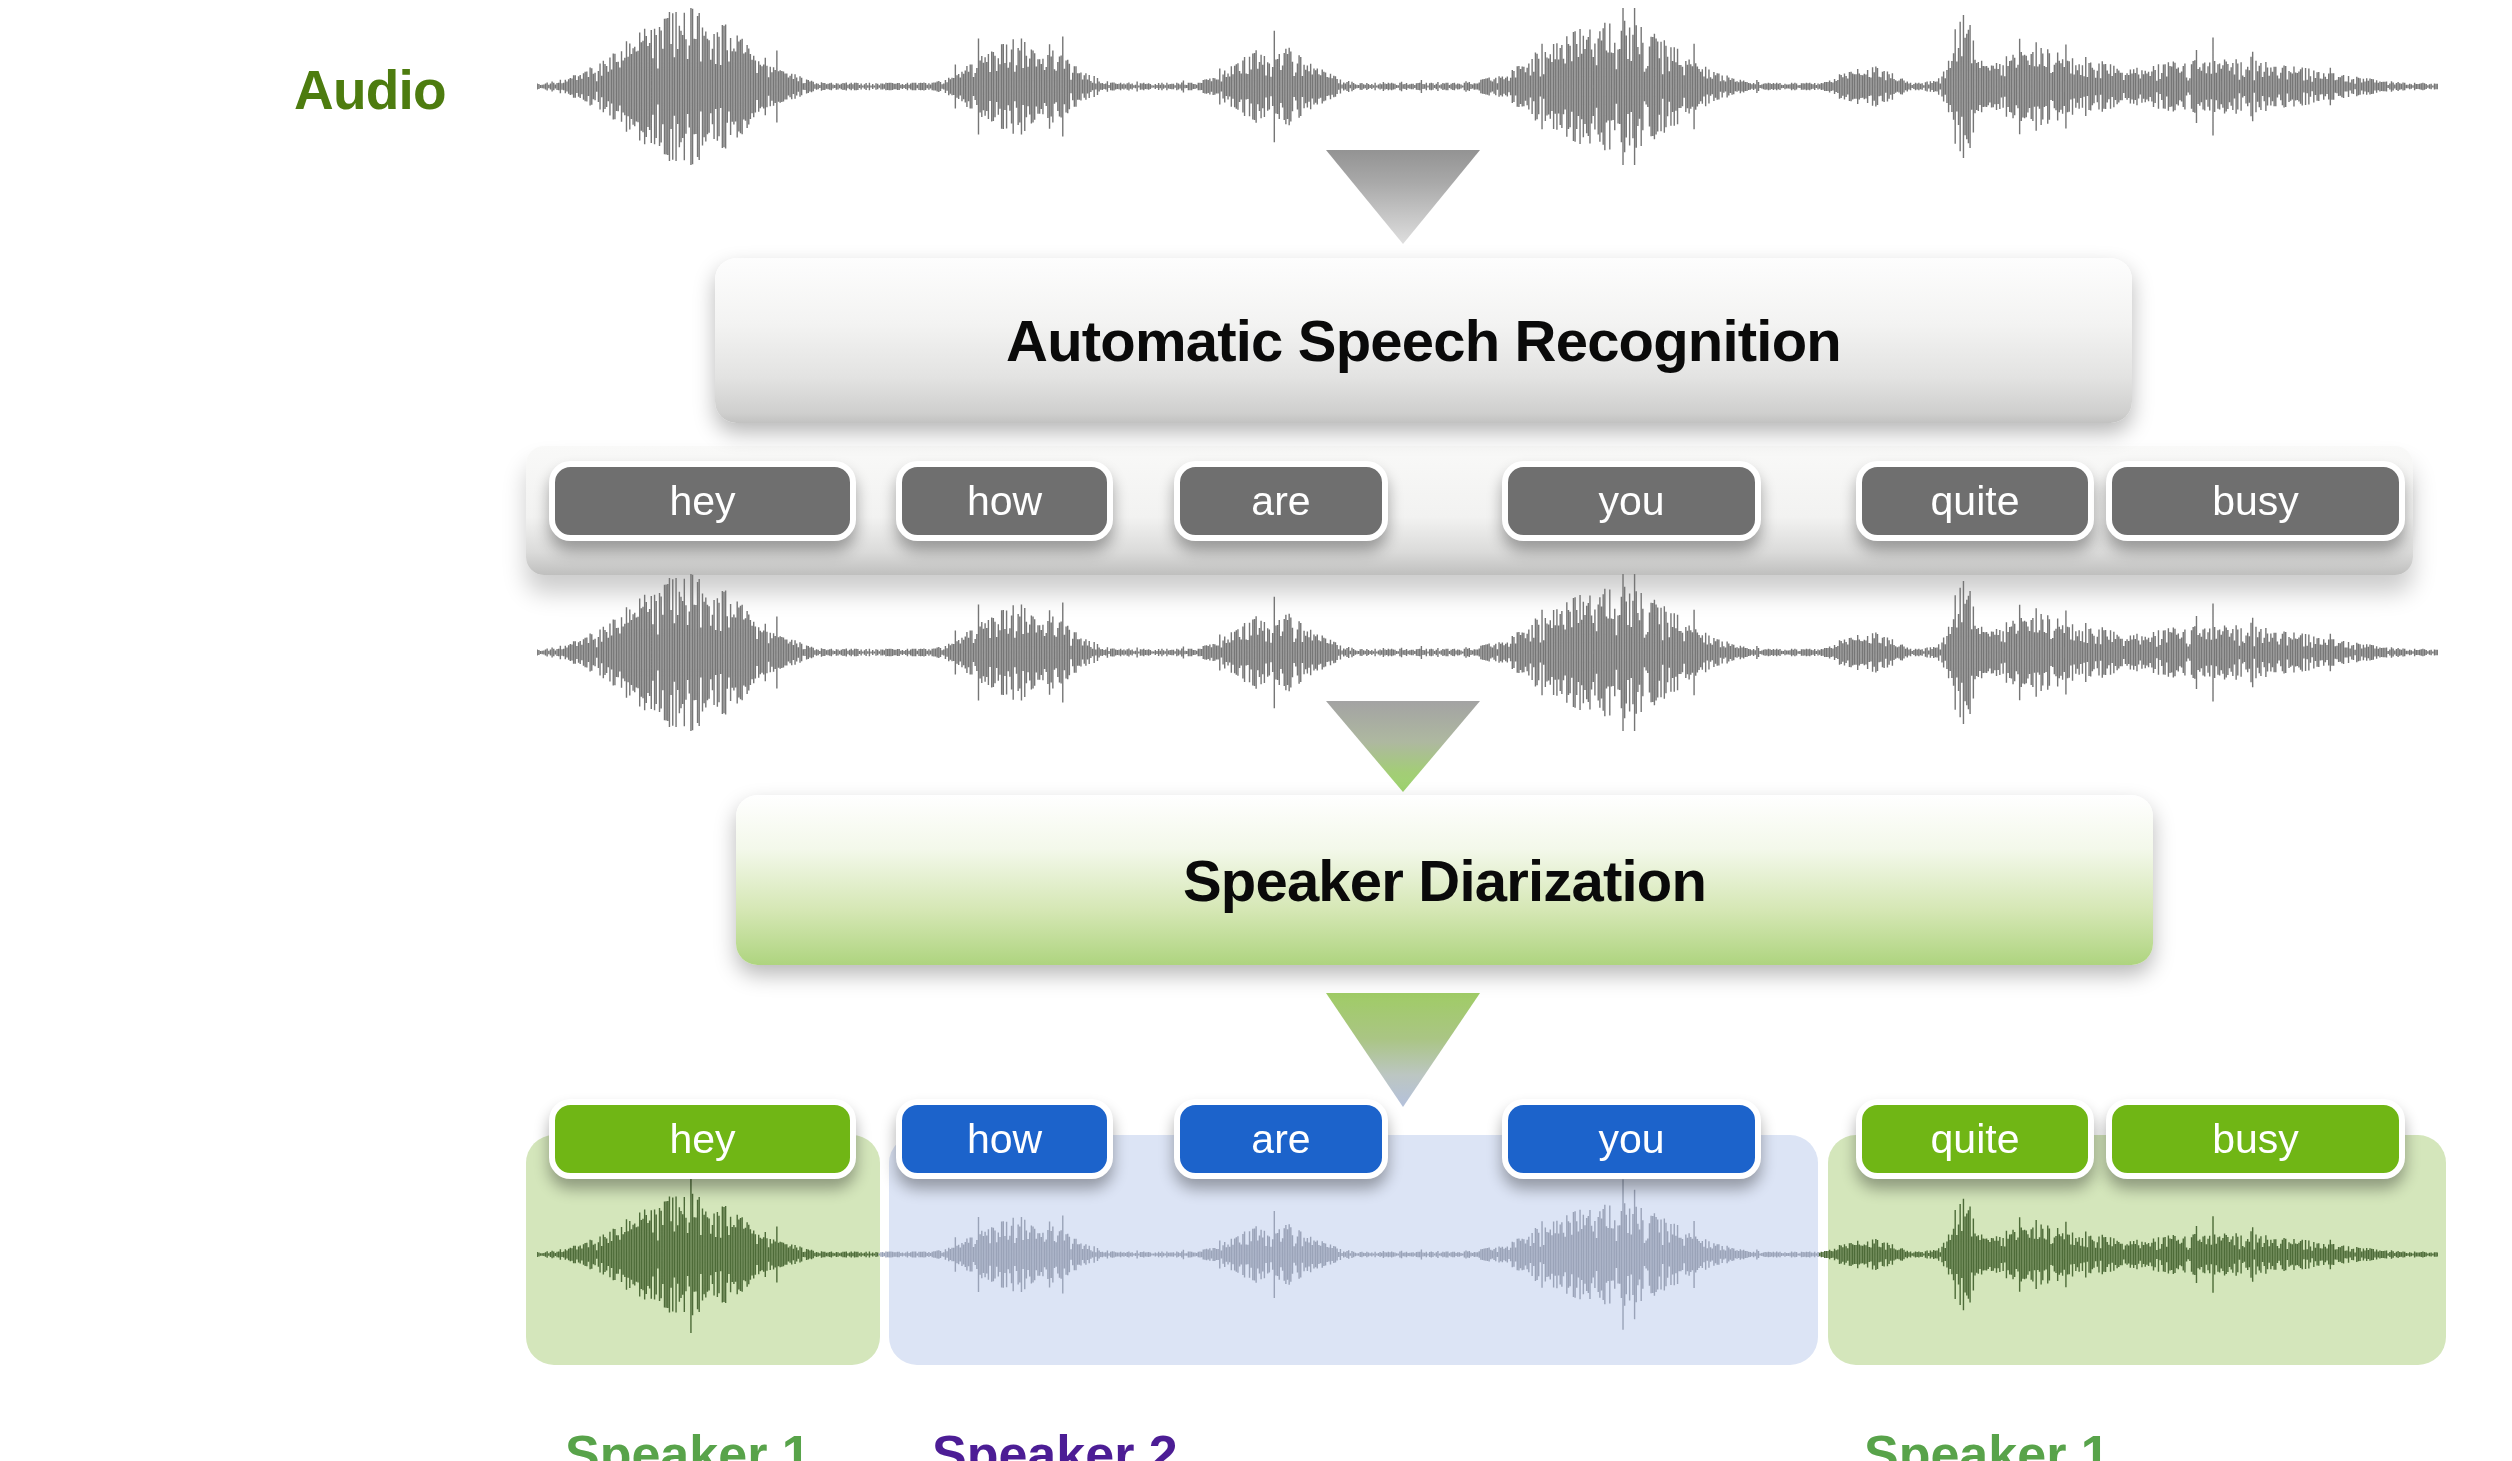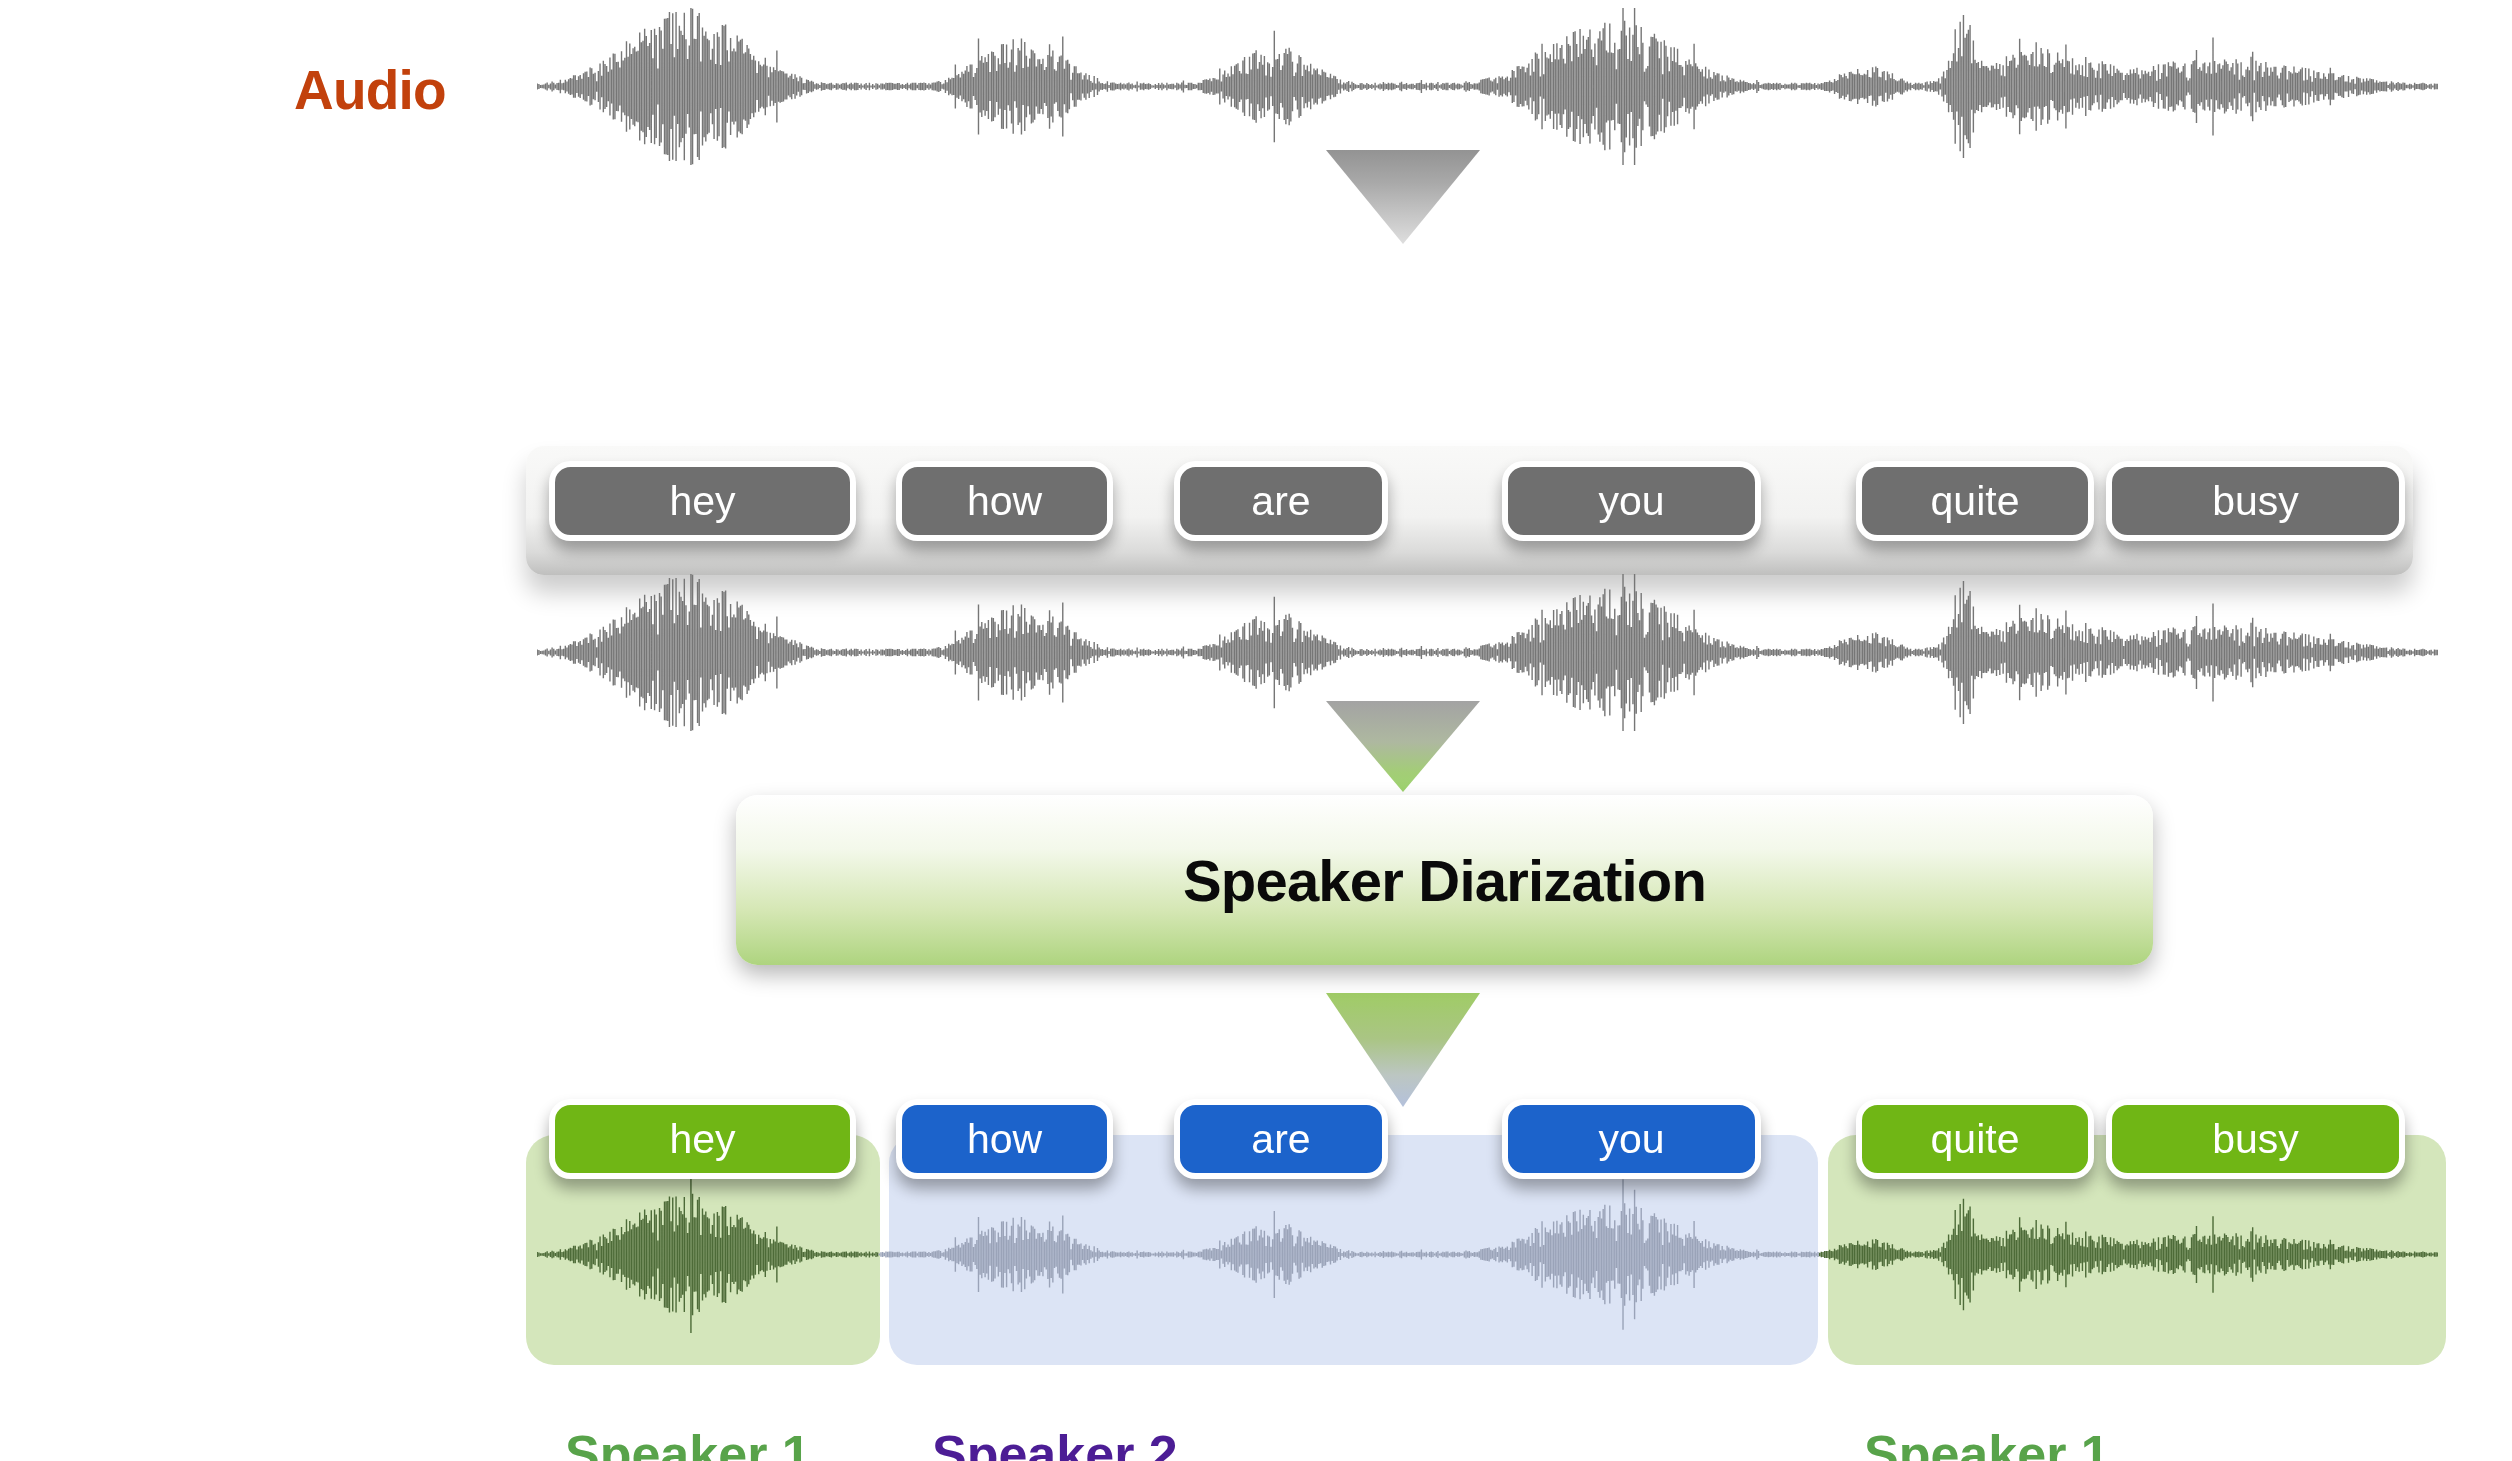--- a/index.html
+++ b/index.html
@@ -1,21 +1,21 @@
 <!DOCTYPE html>
 <html style="font-size:13.2px"><head>
 <meta charset="utf-8">
 <style>
   html,body{margin:0;padding:0;background:#ffffff;}
   .canvas{
     position:relative;width:2512px;height:1461px;background:#ffffff;overflow:hidden;
     font-family:"Liberation Sans","DejaVu Sans",sans-serif;
   }
   .side-label{
-    position:absolute;font-weight:700;font-size:55px;color:#c2410c;
+    position:absolute;font-weight:700;font-size:55px;color:#4d7c0f;
     letter-spacing:-0.8px;white-space:nowrap;
   }
   .wave{position:absolute;z-index:2;}
   .arrow{position:absolute;clip-path:polygon(0 0,100% 0,50% 100%);z-index:1;}
   #arrow-1{left:1326px;top:150px;width:154px;height:94px;
     background:linear-gradient(180deg,#939393 0%,#a9a9a9 35%,#c6c6c6 70%,#dedede 100%);}
   #arrow-2{left:1326px;top:701px;width:154px;height:91px;
     background:linear-gradient(180deg,#a3a3a3 0%,#aeb8a0 45%,#a3cd77 78%,#9ed46e 100%);}
   #arrow-3{left:1326px;top:993px;width:154px;height:114px;
     background:linear-gradient(180deg,#a0cc66 0%,#aac584 40%,#bcc6c2 72%,#b4c1dc 100%);}
@@ -51,20 +51,23 @@
 <div class="canvas">
 
   <div class="side-label" style="left:294px;top:58px;">Audio</div>
 
   <svg id="wave-audio" class="wave" style="left:537px;top:8.3px;" width="1901" height="157" viewBox="0 0 2300 190">
       <path d="M0 91.3V98.7M2 91.9V98.1M4 93.1V96.9M6 93.0V97.0M8 92.6V97.4M10 91.5V98.5M12 90.1V99.9M14 93.0V97.0M16 91.3V98.7M18 89.1V100.9M20 90.5V99.5M22 92.6V97.4M24 90.8V99.2M26 90.6V99.4M28 86.8V103.2M30 91.0V99.0M32 90.4V99.6M34 86.8V103.2M36 88.8V101.2M38 86.1V103.9M40 84.6V105.4M42 85.3V104.7M44 81.5V108.5M46 81.3V108.7M48 87.1V102.9M50 82.6V107.4M52 81.1V108.9M54 85.7V104.3M56 79.0V111.0M58 77.2V112.8M60 76.7V113.3M62 83.5V106.5M64 72.0V118.0M66 72.9V117.1M68 79.7V110.3M70 78.5V111.5M72 88.6V101.4M74 76.2V113.8M76 67.1V122.9M78 82.0V108.0M80 63.9V126.1M82 67.7V122.3M84 70.1V119.9M86 77.2V112.8M88 59.9V130.1M90 74.3V115.7M92 55.0V135.0M94 55.4V134.6M96 65.2V124.8M98 65.0V125.0M100 71.9V118.1M102 52.2V137.8M104 63.5V126.5M106 60.2V129.8M108 40.2V149.8M110 59.0V131.0M112 43.0V147.0M114 55.6V134.4M116 48.7V141.3M118 47.0V143.0M120 52.5V137.5M122 51.6V138.4M124 29.8V160.2M126 41.6V148.4M128 39.6V150.4M130 25.0V165.0M132 33.8V156.2M134 46.1V143.9M136 42.3V147.7M138 26.6V163.4M140 60.9V129.1M142 25.2V164.8M144 32.8V157.2M146 73.2V116.8M148 23.0V167.0M150 27.3V162.7M152 49.3V140.7M154 12.9V177.1M156 12.6V177.4M158 12.1V177.9M160 4.8V185.2M162 43.6V146.4M164 6.4V183.6M166 59.5V130.5M168 4.8V185.2M170 49.6V140.4M172 21.5V168.5M174 27.4V162.6M176 32.6V157.4M178 5.8V184.2M180 37.8V152.2M182 61.7V128.3M184 45.3V144.7M186 -33.2V223.2M188 0.8V189.2M190 37.3V152.7M192 37.4V152.6M194 9.8V180.2M196 5.9V184.1M198 64.8V125.2M200 23.6V166.4M202 33.5V156.5M204 28.5V161.5M206 37.2V152.8M208 39.0V151.0M210 62.6V127.4M212 49.2V140.8M214 31.5V158.5M216 67.8V122.2M218 29.2V160.8M220 34.7V155.3M222 69.1V120.9M224 20.5V169.5M226 21.4V168.6M228 19.9V170.1M230 51.0V139.0M232 64.7V125.3M234 36.3V153.7M236 52.2V137.8M238 49.1V140.9M240 52.7V137.3M242 33.3V156.7M244 40.5V149.5M246 38.5V151.5M248 37.2V152.8M250 55.0V135.0M252 53.6V136.4M254 44.9V145.1M256 48.9V141.1M258 55.8V134.2M260 62.6V127.4M262 57.9V132.1M264 63.6V126.4M266 78.7V111.3M268 64.4V125.6M270 68.8V121.2M272 70.6V119.4M274 68.3V121.7M276 60.1V129.9M278 69.8V120.2M280 83.7V106.3M282 71.0V119.0M284 77.8V112.2M286 71.8V118.2M288 74.9V115.1M290 51.5V138.5M292 76.6V113.4M294 75.2V114.8M296 76.2V113.8M298 76.8V113.2M300 79.3V110.7M302 79.3V110.7M304 84.2V105.8M306 82.1V107.9M308 79.5V110.5M310 86.0V104.0M312 80.3V109.7M314 84.2V105.8M316 88.5V101.5M318 82.7V107.3M320 84.3V105.7M322 91.0V99.0M324 90.9V99.1M326 86.4V103.6M328 87.0V103.0M330 88.8V101.2M332 87.9V102.1M334 89.3V100.7M336 92.4V97.6M338 91.1V98.9M340 91.8V98.2M342 93.2V96.8M344 90.0V100.0M346 90.7V99.3M348 90.7V99.3M350 92.3V97.7M352 91.8V98.2M354 91.2V98.8M356 90.4V99.6M358 92.5V97.5M360 93.1V96.9M362 91.0V99.0M364 91.4V98.6M366 92.9V97.1M368 91.8V98.2M370 90.7V99.3M372 91.0V99.0M374 90.3V99.7M376 92.9V97.1M378 91.8V98.2M380 90.5V99.5M382 92.2V97.8M384 90.4V99.6M386 90.6V99.4M388 90.9V99.1M390 93.1V96.9M392 91.4V98.6M394 93.7V96.3M396 92.2V97.8M398 90.9V99.1M400 93.6V96.4M402 90.4V99.6M404 93.7V96.3M406 91.9V98.1M408 93.7V96.3M410 91.1V98.9M412 91.8V98.2M414 93.6V96.4M416 91.5V98.5M418 91.3V98.7M420 92.2V97.8M422 90.4V99.6M424 90.9V99.1M426 90.5V99.5M428 90.5V99.5M430 90.7V99.3M432 91.6V98.4M434 91.6V98.4M436 90.8V99.2M438 90.8V99.2M440 92.8V97.2M442 92.0V98.0M444 93.1V96.9M446 92.1V97.9M448 90.4V99.6M450 92.9V97.1M452 91.4V98.6M454 90.4V99.6M456 90.4V99.6M458 90.5V99.5M460 93.0V97.0M462 90.9V99.1M464 90.6V99.4M466 90.7V99.3M468 90.3V99.7M470 90.7V99.3M472 92.8V97.2M474 91.1V98.9M476 92.6V97.4M478 90.6V99.4M480 90.1V99.9M482 90.2V99.8M484 88.8V101.2M486 88.3V101.7M488 89.5V100.5M490 92.2V97.8M492 91.5V98.5M494 87.0V103.0M496 90.0V100.0M498 84.3V105.7M500 86.3V103.7M502 84.4V105.6M504 84.6V105.4M506 68.3V121.7M508 81.3V108.7M510 80.0V110.0M512 84.0V106.0M514 77.3V112.7M516 79.6V110.4M518 75.7V114.3M520 70.2V119.8M522 77.0V113.0M524 68.4V121.6M526 68.4V121.6M528 83.4V106.6M530 78.8V111.2M532 72.6V117.4M534 37.0V153.0M536 63.5V126.5M538 58.1V131.9M540 66.3V123.7M542 59.6V130.4M544 65.5V124.5M546 55.7V134.3M548 77.5V112.5M550 52.5V137.5M552 53.3V136.7M554 57.7V132.3M556 76.1V113.9M558 60.9V129.1M560 68.0V122.0M562 43.9V146.1M564 43.5V146.5M566 66.5V123.5M568 44.1V145.9M570 72.2V117.8M572 65.8V124.2M574 50.2V139.8M576 37.8V152.2M578 77.3V112.7M580 69.4V120.6M582 48.4V141.6M584 51.5V138.5M586 36.8V153.2M588 72.7V117.3M590 41.1V148.9M592 57.7V132.3M594 71.1V118.9M596 61.0V129.0M598 50.1V139.9M600 51.4V138.6M602 54.9V135.1M604 70.7V119.3M606 61.9V128.1M608 62.0V128.0M610 67.9V122.1M612 61.4V128.6M614 75.1V114.9M616 71.5V118.5M618 57.0V133.0M620 43.8V146.2M622 58.6V131.4M624 51.5V138.5M626 74.0V116.0M628 76.0V114.0M630 65.5V124.5M632 58.8V131.2M634 57.4V132.6M636 34.6V155.4M638 73.4V116.6M640 63.5V126.5M642 62.7V127.3M644 67.4V122.6M646 86.9V103.1M648 78.5V111.5M650 70.6V119.4M652 70.6V119.4M654 79.0V111.0M656 79.1V110.9M658 78.1V111.9M660 86.5V103.5M662 81.4V108.6M664 78.9V111.1M666 86.4V103.6M668 81.2V108.8M670 88.3V101.7M672 90.4V99.6M674 82.2V107.8M676 91.5V98.5M678 84.8V105.2M680 89.0V101.0M682 91.2V98.8M684 90.7V99.3M686 91.9V98.1M688 91.4V98.6M690 88.7V101.3M692 93.2V96.8M694 90.6V99.4M696 90.1V99.9M698 90.2V99.8M700 91.4V98.6M702 92.1V97.9M704 91.8V98.2M706 90.6V99.4M708 92.4V97.6M710 91.4V98.6M712 92.6V97.4M714 91.2V98.8M716 90.3V99.7M718 92.4V97.6M720 91.5V98.5M722 93.4V96.6M724 92.8V97.2M726 88.9V101.1M728 93.7V96.3M730 91.0V99.0M732 91.3V98.7M734 90.4V99.6M736 92.0V98.0M738 91.6V98.4M740 91.1V98.9M742 92.0V98.0M744 93.4V96.6M746 93.7V96.3M748 92.1V97.9M750 93.3V96.7M752 90.8V99.2M754 92.8V97.2M756 90.5V99.5M758 92.4V97.6M760 93.6V96.4M762 90.4V99.6M764 92.5V97.5M766 91.9V98.1M768 91.8V98.2M770 91.6V98.4M772 93.6V96.4M774 90.4V99.6M776 91.4V98.6M778 92.6V97.4M780 90.3V99.7M782 87.7V102.3M784 92.9V97.1M786 93.1V96.9M788 90.6V99.4M790 90.4V99.6M792 90.6V99.4M794 92.1V97.9M796 92.0V98.0M798 92.8V97.2M800 90.6V99.4M802 90.5V99.5M804 90.7V99.3M806 87.0V103.0M808 86.6V103.4M810 86.1V103.9M812 87.1V102.9M814 85.4V104.6M816 88.7V101.3M818 84.7V105.3M820 84.9V105.1M822 86.4V103.6M824 86.4V103.6M826 73.2V116.8M828 88.8V101.2M830 80.6V109.4M832 75.5V114.5M834 83.6V106.4M836 79.4V110.6M838 82.8V107.2M840 70.5V119.5M842 80.1V109.9M844 70.0V120.0M846 68.0V122.0M848 66.8V123.2M850 76.3V113.7M852 79.3V110.7M854 63.4V126.6M856 59.3V130.7M858 79.3V110.7M860 79.8V110.2M862 59.0V131.0M864 74.4V115.6M866 55.1V134.9M868 54.6V135.4M870 51.1V138.9M872 73.5V116.5M874 65.4V124.6M876 56.5V133.5M878 68.6V121.4M880 58.1V131.9M882 81.7V108.3M884 65.6V124.4M886 67.2V122.8M888 83.1V106.9M890 71.3V118.7M892 27.4V162.6M894 62.3V127.7M896 61.7V128.3M898 55.7V134.3M900 75.1V114.9M902 69.6V120.4M904 54.4V135.6M906 49.2V140.8M908 55.7V134.3M910 48.1V141.9M912 52.5V137.5M914 65.1V124.9M916 82.2V107.8M918 78.1V111.9M920 67.2V122.8M922 57.3V132.7M924 59.3V130.7M926 82.2V107.8M928 68.8V121.2M930 74.7V115.3M932 69.5V120.5M934 76.6V113.4M936 67.5V122.5M938 80.4V109.6M940 73.3V116.7M942 75.4V114.6M944 73.3V116.7M946 80.1V109.9M948 81.3V108.7M950 74.3V115.7M952 77.2V112.8M954 78.1V111.9M956 83.4V106.6M958 84.1V105.9M960 79.5V110.5M962 85.0V105.0M964 81.9V108.1M966 82.6V107.4M968 85.8V104.2M970 91.2V98.8M972 86.5V103.5M974 92.7V97.3M976 90.2V99.8M978 91.4V98.6M980 89.6V100.4M982 88.3V101.7M984 92.9V97.1M986 89.4V100.6M988 90.7V99.3M990 92.3V97.7M992 93.0V97.0M994 93.2V96.8M996 91.1V98.9M998 90.8V99.2M1000 92.2V97.8M1002 92.8V97.2M1004 90.8V99.2M1006 91.9V98.1M1008 93.1V96.9M1010 91.9V98.1M1012 93.4V96.6M1014 90.6V99.4M1016 93.7V96.3M1018 92.6V97.4M1020 91.3V98.7M1022 92.3V97.7M1024 89.6V100.4M1026 91.5V98.5M1028 91.9V98.1M1030 90.6V99.4M1032 91.5V98.5M1034 90.4V99.6M1036 91.5V98.5M1038 91.8V98.2M1040 93.1V96.9M1042 93.6V96.4M1044 90.5V99.5M1046 89.4V100.6M1048 92.2V97.8M1050 92.0V98.0M1052 90.8V99.2M1054 92.8V97.2M1056 92.4V97.6M1058 91.7V98.3M1060 91.6V98.4M1062 93.1V96.9M1064 91.2V98.8M1066 90.8V99.2M1068 90.6V99.4M1070 87.1V102.9M1072 92.0V98.0M1074 92.2V97.8M1076 90.6V99.4M1078 93.7V96.3M1080 91.2V98.8M1082 90.5V99.5M1084 91.2V98.8M1086 93.3V96.7M1088 91.6V98.4M1090 89.5V100.5M1092 93.4V96.6M1094 92.2V97.8M1096 90.7V99.3M1098 91.4V98.6M1100 90.5V99.5M1102 90.4V99.6M1104 93.2V96.8M1106 91.6V98.4M1108 90.7V99.3M1110 90.6V99.4M1112 92.7V97.3M1114 91.5V98.5M1116 91.7V98.3M1118 92.5V97.5M1120 93.7V96.3M1122 90.4V99.6M1124 88.7V101.3M1126 90.4V99.6M1128 89.7V100.3M1130 92.0V98.0M1132 92.7V97.3M1134 91.2V98.8M1136 91.4V98.6M1138 91.4V98.6M1140 90.1V99.9M1142 86.9V103.1M1144 86.3V103.7M1146 85.8V104.2M1148 85.2V104.8M1150 85.1V104.9M1152 84.2V105.8M1154 87.7V102.3M1156 88.8V101.2M1158 86.3V103.7M1160 84.3V105.7M1162 91.2V98.8M1164 82.6V107.4M1166 84.3V105.7M1168 82.8V107.2M1170 86.2V103.8M1172 84.5V105.5M1174 82.8V107.2M1176 88.1V101.9M1178 84.5V105.5M1180 75.1V114.9M1182 76.2V113.8M1184 84.0V106.0M1186 70.4V119.6M1188 70.1V119.9M1190 73.7V116.3M1192 70.7V119.3M1194 71.2V118.8M1196 77.8V112.2M1198 72.2V117.8M1200 67.3V122.7M1202 81.7V108.3M1204 61.7V128.3M1206 77.0V113.0M1208 54.0V136.0M1210 55.3V134.7M1212 61.3V128.7M1214 82.8V107.2M1216 43.4V146.6M1218 80.3V109.7M1220 53.2V136.8M1222 60.0V130.0M1224 61.0V129.0M1226 56.1V133.9M1228 65.2V124.8M1230 43.7V146.3M1232 62.1V127.9M1234 42.6V147.4M1236 62.4V127.6M1238 48.4V141.6M1240 44.9V145.1M1242 61.3V128.7M1244 67.3V122.7M1246 34.3V155.7M1248 43.5V146.5M1250 45.7V144.3M1252 64.4V125.6M1254 29.1V160.9M1256 28.1V161.9M1258 43.6V146.4M1260 59.2V130.8M1262 25.4V164.6M1264 55.5V134.5M1266 33.5V156.5M1268 49.5V140.5M1270 38.5V151.5M1272 35.2V154.8M1274 25.9V164.1M1276 50.3V139.7M1278 59.2V130.8M1280 43.0V147.0M1282 69.3V120.7M1284 37.0V153.0M1286 28.0V162.0M1288 39.2V150.8M1290 24.5V165.5M1292 17.8V172.2M1294 51.3V138.7M1296 54.0V136.0M1298 18.9V171.1M1300 54.0V136.0M1302 54.6V135.4M1304 42.0V148.0M1306 74.2V115.8M1308 50.1V139.9M1310 49.7V140.3M1312 27.5V162.5M1314 -21.9V211.9M1316 15.3V174.7M1318 33.2V156.8M1320 61.7V128.3M1322 23.5V166.5M1324 64.2V125.8M1326 32.3V157.7M1328 -5.6V195.6M1330 20.9V169.1M1332 47.3V142.7M1334 56.1V133.9M1336 23.0V167.0M1338 42.0V148.0M1340 77.2V112.8M1342 73.3V116.7M1344 70.3V119.7M1346 46.7V143.3M1348 34.9V155.1M1350 35.2V154.8M1352 31.1V158.9M1354 36.9V153.1M1356 40.6V149.4M1358 60.9V129.1M1360 40.7V149.3M1362 80.2V109.8M1364 38.9V151.1M1366 45.8V144.2M1368 59.0V131.0M1370 76.5V113.5M1372 47.6V142.4M1374 64.0V126.0M1376 47.4V142.6M1378 65.8V124.2M1380 49.2V140.8M1382 69.1V120.9M1384 69.1V120.9M1386 71.1V118.9M1388 81.3V108.7M1390 64.0V126.0M1392 68.8V121.2M1394 62.2V127.8M1396 68.0V122.0M1398 70.6V119.4M1400 43.2V146.8M1402 67.0V123.0M1404 70.8V119.2M1406 73.9V116.1M1408 77.0V113.0M1410 74.2V115.8M1412 83.0V107.0M1414 71.2V118.8M1416 85.3V104.7M1418 74.3V115.7M1420 83.8V106.2M1422 85.5V104.5M1424 77.4V112.6M1426 81.5V108.5M1428 78.9V111.1M1430 79.2V110.8M1432 88.6V101.4M1434 81.6V108.4M1436 87.4V102.6M1438 88.8V101.2M1440 81.6V108.4M1442 84.0V106.0M1444 87.0V103.0M1446 84.9V105.1M1448 85.5V104.5M1450 89.3V100.7M1452 88.6V101.4M1454 89.8V100.2M1456 86.8V103.2M1458 89.0V101.0M1460 87.6V102.4M1462 89.6V100.4M1464 89.7V100.3M1466 90.9V99.1M1468 91.2V98.8M1470 92.2V97.8M1472 90.8V99.2M1474 92.2V97.8M1476 87.2V102.8M1478 89.7V100.3M1480 93.3V96.7M1482 92.7V97.3M1484 91.8V98.2M1486 91.1V98.9M1488 91.5V98.5M1490 90.6V99.4M1492 91.0V99.0M1494 91.9V98.1M1496 90.7V99.3M1498 91.7V98.3M1500 90.5V99.5M1502 91.8V98.2M1504 90.9V99.1M1506 92.8V97.2M1508 93.1V96.9M1510 91.6V98.4M1512 92.6V97.4M1514 92.5V97.5M1516 92.3V97.7M1518 90.5V99.5M1520 91.8V98.2M1522 90.6V99.4M1524 91.3V98.7M1526 93.5V96.5M1528 93.1V96.9M1530 91.0V99.0M1532 91.0V99.0M1534 91.5V98.5M1536 90.6V99.4M1538 91.2V98.8M1540 90.4V99.6M1542 91.8V98.2M1544 92.2V97.8M1546 90.7V99.3M1548 93.1V96.9M1550 91.3V98.7M1552 92.2V97.8M1554 90.9V99.1M1556 91.1V98.9M1558 89.7V100.3M1560 89.5V100.5M1562 89.7V100.3M1564 87.7V102.3M1566 89.5V100.5M1568 90.1V99.9M1570 85.9V104.1M1572 88.3V101.7M1574 87.0V103.0M1576 80.3V109.7M1578 81.1V108.9M1580 83.7V106.3M1582 79.3V110.7M1584 82.3V107.7M1586 85.2V104.8M1588 77.5V112.5M1590 77.1V112.9M1592 79.3V110.7M1594 80.2V109.8M1596 80.3V109.7M1598 73.8V116.2M1600 79.3V110.7M1602 81.0V109.0M1604 81.5V108.5M1606 79.6V110.4M1608 80.5V109.5M1610 75.0V115.0M1612 83.5V106.5M1614 84.2V105.8M1616 71.6V118.4M1618 77.9V112.1M1620 70.9V119.1M1622 72.7V117.3M1624 83.1V106.9M1626 83.9V106.1M1628 77.0V113.0M1630 76.3V113.7M1632 87.5V102.5M1634 76.7V113.3M1636 80.2V109.8M1638 85.1V104.9M1640 79.0V111.0M1642 85.8V104.2M1644 87.4V102.6M1646 88.5V101.5M1648 87.6V102.4M1650 85.6V104.4M1652 85.4V104.6M1654 87.7V102.3M1656 90.6V99.4M1658 89.1V100.9M1660 91.4V98.6M1662 90.4V99.6M1664 93.1V96.9M1666 92.0V98.0M1668 90.5V99.5M1670 91.3V98.7M1672 90.5V99.5M1674 91.6V98.4M1676 91.2V98.8M1678 93.4V96.6M1680 90.0V100.0M1682 89.0V101.0M1684 92.5V97.5M1686 88.7V101.3M1688 90.9V99.1M1690 88.2V101.8M1692 89.2V100.8M1694 88.8V101.2M1696 85.1V104.9M1698 91.5V98.5M1700 82.9V107.1M1702 76.7V113.3M1704 85.0V105.0M1706 74.9V115.1M1708 63.9V126.1M1710 72.6V117.4M1712 64.2V125.8M1714 54.9V135.1M1716 25.8V164.2M1718 64.7V125.3M1720 48.3V141.7M1722 16.6V173.4M1724 58.4V131.6M1726 8.6V181.4M1728 35.9V154.1M1730 31.3V158.7M1732 26.2V163.8M1734 20.6V169.4M1736 67.0V123.0M1738 39.2V150.8M1740 62.5V127.5M1742 66.6V123.4M1744 65.2V124.8M1746 72.7V117.3M1748 63.9V126.1M1750 70.1V119.9M1752 70.6V119.4M1754 70.3V119.7M1756 72.4V117.6M1758 75.7V114.3M1760 69.5V120.5M1762 69.8V120.2M1764 73.6V116.4M1766 66.7V123.3M1768 73.8V116.2M1770 67.9V122.1M1772 81.6V108.4M1774 69.2V120.8M1776 82.5V107.5M1778 58.3V131.7M1780 70.3V119.7M1782 64.1V125.9M1784 63.5V126.5M1786 56.5V133.5M1788 60.3V129.7M1790 72.4V117.6M1792 68.6V121.4M1794 37.2V152.8M1796 53.2V136.8M1798 57.5V132.5M1800 56.6V133.4M1802 57.8V132.2M1804 63.4V126.6M1806 69.0V121.0M1808 55.7V134.3M1810 53.1V136.9M1812 70.4V119.6M1814 41.5V148.5M1816 70.9V119.1M1818 68.1V121.9M1820 48.3V141.7M1822 55.2V134.8M1824 70.2V119.8M1826 71.5V118.5M1828 50.0V140.0M1830 54.7V135.3M1832 78.8V111.2M1834 77.6V112.4M1836 68.7V121.3M1838 66.4V123.6M1840 53.8V136.2M1842 63.8V126.2M1844 66.8V123.2M1846 62.0V128.0M1848 71.4V118.6M1850 44.1V145.9M1852 63.9V126.1M1854 64.4V125.6M1856 79.4V110.6M1858 60.8V129.2M1860 80.4V109.6M1862 69.3V120.7M1864 75.2V114.8M1866 68.0V122.0M1868 81.2V108.8M1870 69.4V120.6M1872 82.6V107.4M1874 59.4V130.6M1876 83.6V106.4M1878 66.6V123.4M1880 65.9V124.1M1882 72.3V117.7M1884 74.6V115.4M1886 84.3V105.7M1888 76.0V114.0M1890 67.1V122.9M1892 85.1V104.9M1894 64.3V125.7M1896 68.0V122.0M1898 67.8V122.2M1900 75.7V114.3M1902 79.7V110.3M1904 68.2V121.8M1906 82.2V107.8M1908 69.8V120.2M1910 78.7V111.3M1912 73.6V116.4M1914 75.7V114.3M1916 78.4V111.6M1918 78.3V111.7M1920 87.1V102.9M1922 81.2V108.8M1924 78.9V111.1M1926 81.0V109.0M1928 74.4V115.6M1930 79.2V110.8M1932 74.0V116.0M1934 78.7V111.3M1936 72.3V117.7M1938 80.5V109.5M1940 85.3V104.7M1942 75.2V114.8M1944 80.1V109.9M1946 76.0V114.0M1948 79.3V110.7M1950 77.0V113.0M1952 82.4V107.6M1954 76.9V113.1M1956 70.2V119.8M1958 75.1V114.9M1960 88.0V102.0M1962 68.2V121.8M1964 86.0V104.0M1966 78.8V111.2M1968 68.4V121.6M1970 68.0V122.0M1972 83.0V107.0M1974 65.6V124.4M1976 70.2V119.8M1978 70.8V119.2M1980 64.6V125.4M1982 66.4V123.6M1984 73.5V116.5M1986 72.0V118.0M1988 78.3V111.7M1990 76.8V113.2M1992 70.1V119.9M1994 67.1V122.9M1996 84.2V105.8M1998 87.8V102.2M2000 84.9V105.1M2002 68.2V121.8M2004 64.1V125.9M2006 63.2V126.8M2008 50.8V139.2M2010 73.8V116.2M2012 71.8V118.2M2014 75.8V114.2M2016 67.2V122.8M2018 66.0V124.0M2020 79.1V110.9M2022 70.5V119.5M2024 66.0V124.0M2026 79.7V110.3M2028 35.8V154.2M2030 64.0V126.0M2032 78.4V111.6M2034 68.2V121.8M2036 67.2V122.8M2038 73.4V116.6M2040 69.3V120.7M2042 62.3V127.7M2044 64.7V125.3M2046 67.7V122.3M2048 75.8V114.2M2050 71.6V118.4M2052 66.6V123.4M2054 80.6V109.4M2056 62.1V127.9M2058 67.3V122.7M2060 86.7V103.3M2062 65.6V124.4M2064 81.7V108.3M2066 83.6V106.4M2068 74.4V115.6M2070 71.0V119.0M2072 75.4V114.6M2074 58.9V131.1M2076 52.8V137.2M2078 87.3V102.7M2080 63.9V126.1M2082 76.6V113.4M2084 69.9V120.1M2086 66.6V123.4M2088 83.5V106.5M2090 77.1V112.9M2092 65.2V124.8M2094 72.0V118.0M2096 82.1V107.9M2098 72.1V117.9M2100 77.2V112.8M2102 71.1V118.9M2104 71.1V118.9M2106 81.8V108.2M2108 85.2V104.8M2110 78.4V111.6M2112 72.2V117.8M2114 69.5V120.5M2116 70.3V119.7M2118 86.5V103.5M2120 76.2V113.8M2122 77.9V112.1M2124 79.3V110.7M2126 70.8V119.2M2128 78.0V112.0M2130 78.6V111.4M2132 76.7V113.3M2134 74.2V115.8M2136 72.1V117.9M2138 87.6V102.4M2140 72.6V117.4M2142 86.8V103.2M2144 73.3V116.7M2146 82.5V107.5M2148 89.4V100.6M2150 75.5V114.5M2152 84.6V105.4M2154 77.9V112.1M2156 77.5V112.5M2158 85.2V104.8M2160 85.7V104.3M2162 78.9V111.1M2164 83.1V106.9M2166 85.8V104.2M2168 79.3V110.7M2170 72.2V117.8M2172 78.9V111.1M2174 78.9V111.1M2176 87.3V102.7M2178 86.8V103.2M2180 83.4V106.6M2182 83.7V106.3M2184 81.9V108.1M2186 81.2V108.8M2188 89.1V100.9M2190 88.8V101.2M2192 82.2V107.8M2194 90.2V99.8M2196 86.4V103.6M2198 85.9V104.1M2200 91.8V98.2M2202 83.2V106.8M2204 84.4V105.6M2206 84.9V105.1M2208 90.3V99.7M2210 85.7V104.3M2212 88.8V101.2M2214 84.9V105.1M2216 87.9V102.1M2218 85.4V104.6M2220 86.0V104.0M2222 86.2V103.8M2224 90.2V99.8M2226 87.4V102.6M2228 90.5V99.5M2230 89.0V101.0M2232 89.7V100.3M2234 89.4V100.6M2236 89.3V100.7M2238 88.8V101.2M2240 93.2V96.8M2242 91.3V98.7M2244 88.5V101.5M2246 90.2V99.8M2248 92.6V97.4M2250 90.8V99.2M2252 89.6V100.4M2254 91.2V98.8M2256 91.6V98.4M2258 90.3V99.7M2260 90.6V99.4M2262 92.9V97.1M2264 93.0V97.0M2266 91.6V98.4M2268 92.2V97.8M2270 93.5V96.5M2272 90.4V99.6M2274 92.0V98.0M2276 91.9V98.1M2278 91.8V98.2M2280 91.1V98.9M2282 90.5V99.5M2284 91.2V98.8M2286 91.9V98.1M2288 93.6V96.4M2290 92.2V97.8M2292 91.8V98.2M2294 93.7V96.3M2296 91.5V98.5M2298 91.6V98.4M2300 91.8V98.2" stroke="#767676" stroke-width="1.7" fill="none"></path>
     </svg>
 
   <div id="arrow-1" class="arrow"></div>
 
+  <div id="asr-box" class="bigbox">
+    <span>Automatic Speech Recognition</span>
+  </div>
 
 
   <div class="strip"></div>
 
   <div class="layer" id="transcription-chips">
       <div class="chip" style="left: 549px; width: 307px; top: 461px; background: rgb(111, 111, 111);">hey</div>
       <div class="chip" style="left: 896px; width: 217px; top: 461px; background: rgb(111, 111, 111);">how</div>
       <div class="chip" style="left: 1174px; width: 214px; top: 461px; background: rgb(111, 111, 111);">are</div>
       <div class="chip" style="left: 1502px; width: 259px; top: 461px; background: rgb(111, 111, 111);">you</div>
       <div class="chip" style="left: 1856px; width: 238px; top: 461px; background: rgb(111, 111, 111);">quite</div>

